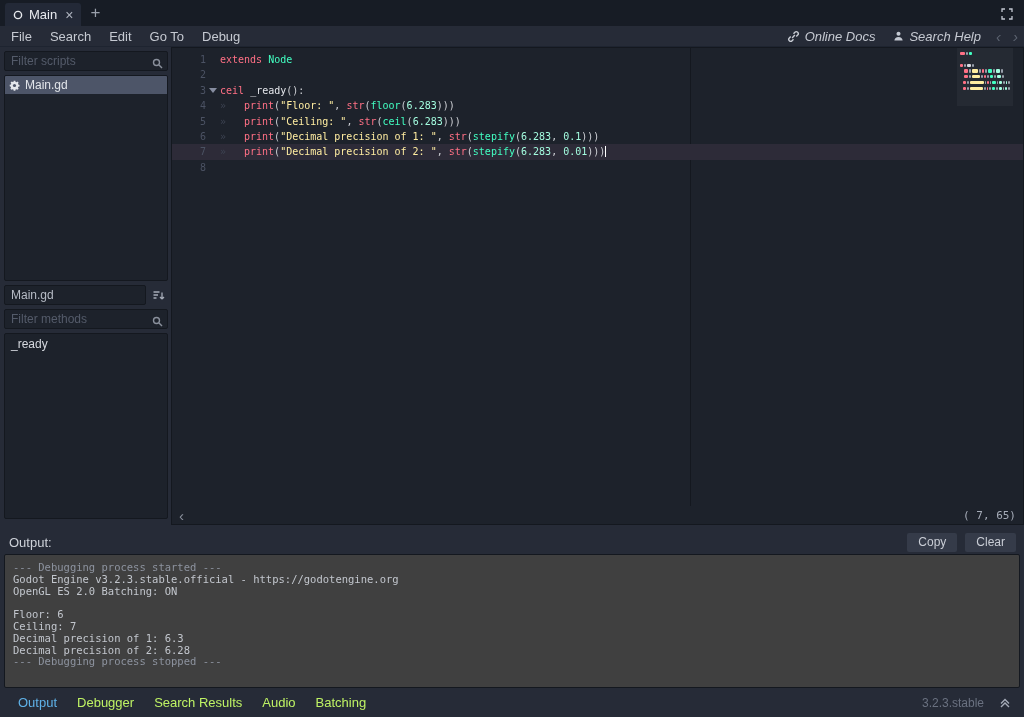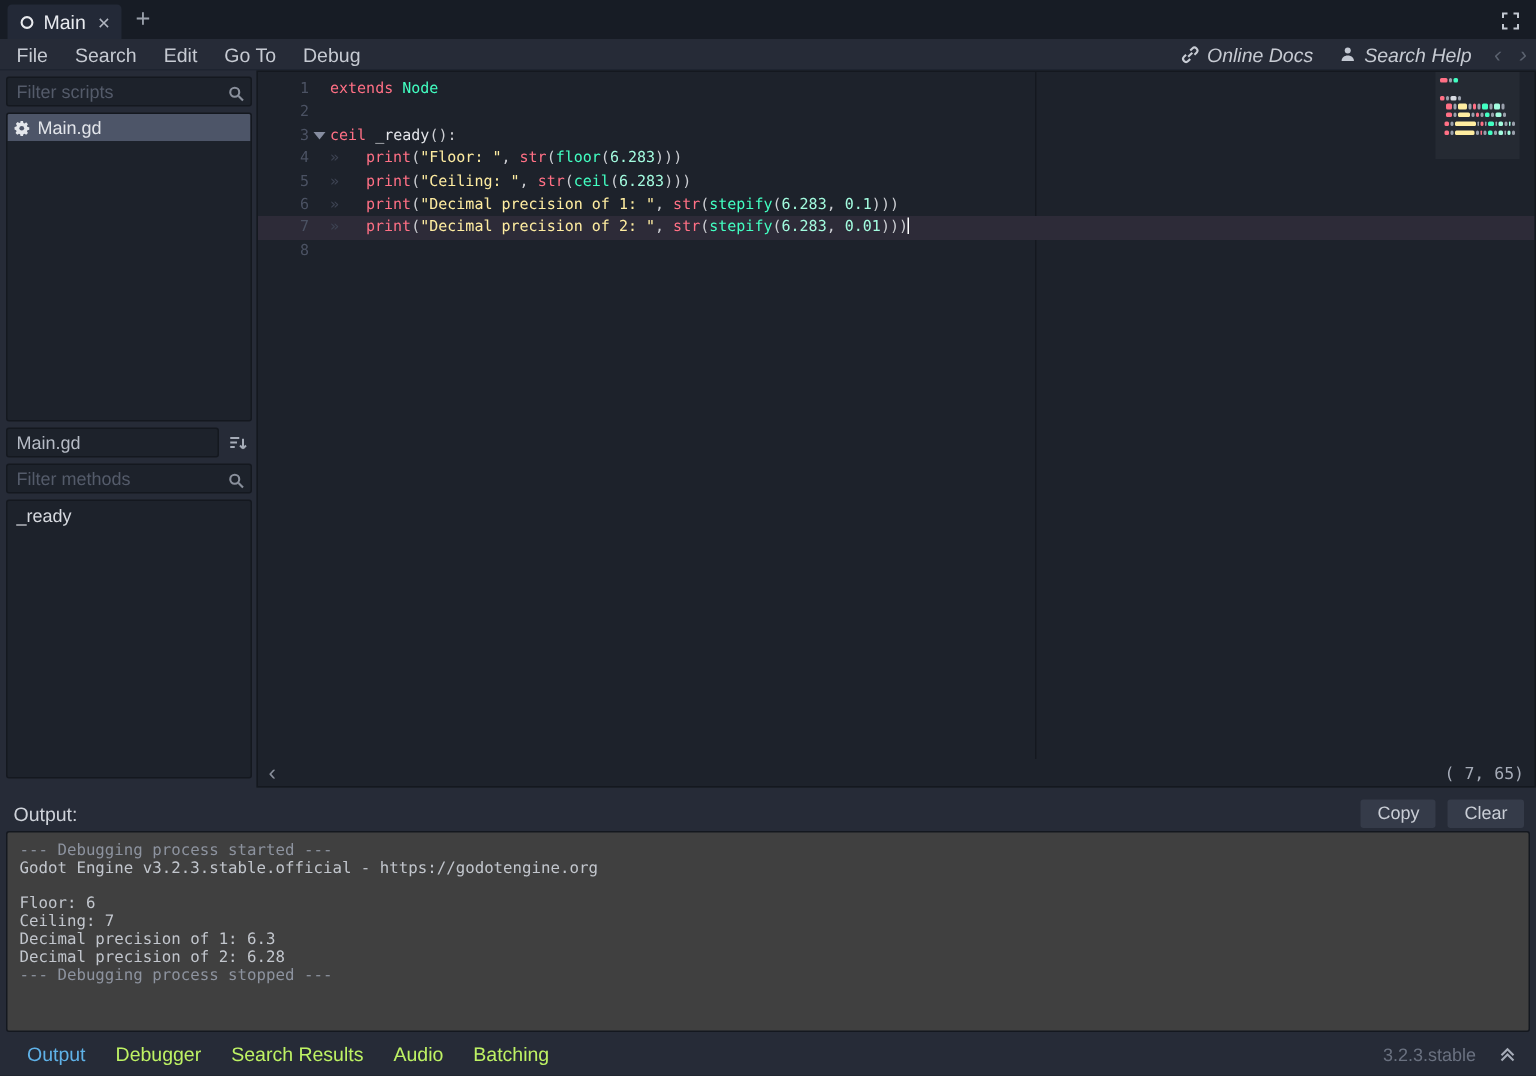--- a/index.html
+++ b/index.html
@@ -312,20 +312,21 @@
 
   <section class="output-panel">
     <div class="output-header">
       <span class="output-title">Output:</span>
       <button class="btn">Copy</button>
       <button class="btn">Clear</button>
     </div>
     <div class="console" id="console">
         <div class="dim">--- Debugging process started ---</div>
         <div>Godot Engine v3.2.3.stable.official - https://godotengine.org</div>
+        <div>OpenGL ES 2.0 Batching: ON</div>
         <div>&nbsp;</div>
         <div>Floor: 6</div>
         <div>Ceiling: 7</div>
         <div>Decimal precision of 1: 6.3</div>
         <div>Decimal precision of 2: 6.28</div>
         <div class="dim">--- Debugging process stopped ---</div>
       </div>
   </section>
 
   <footer class="bottombar">

